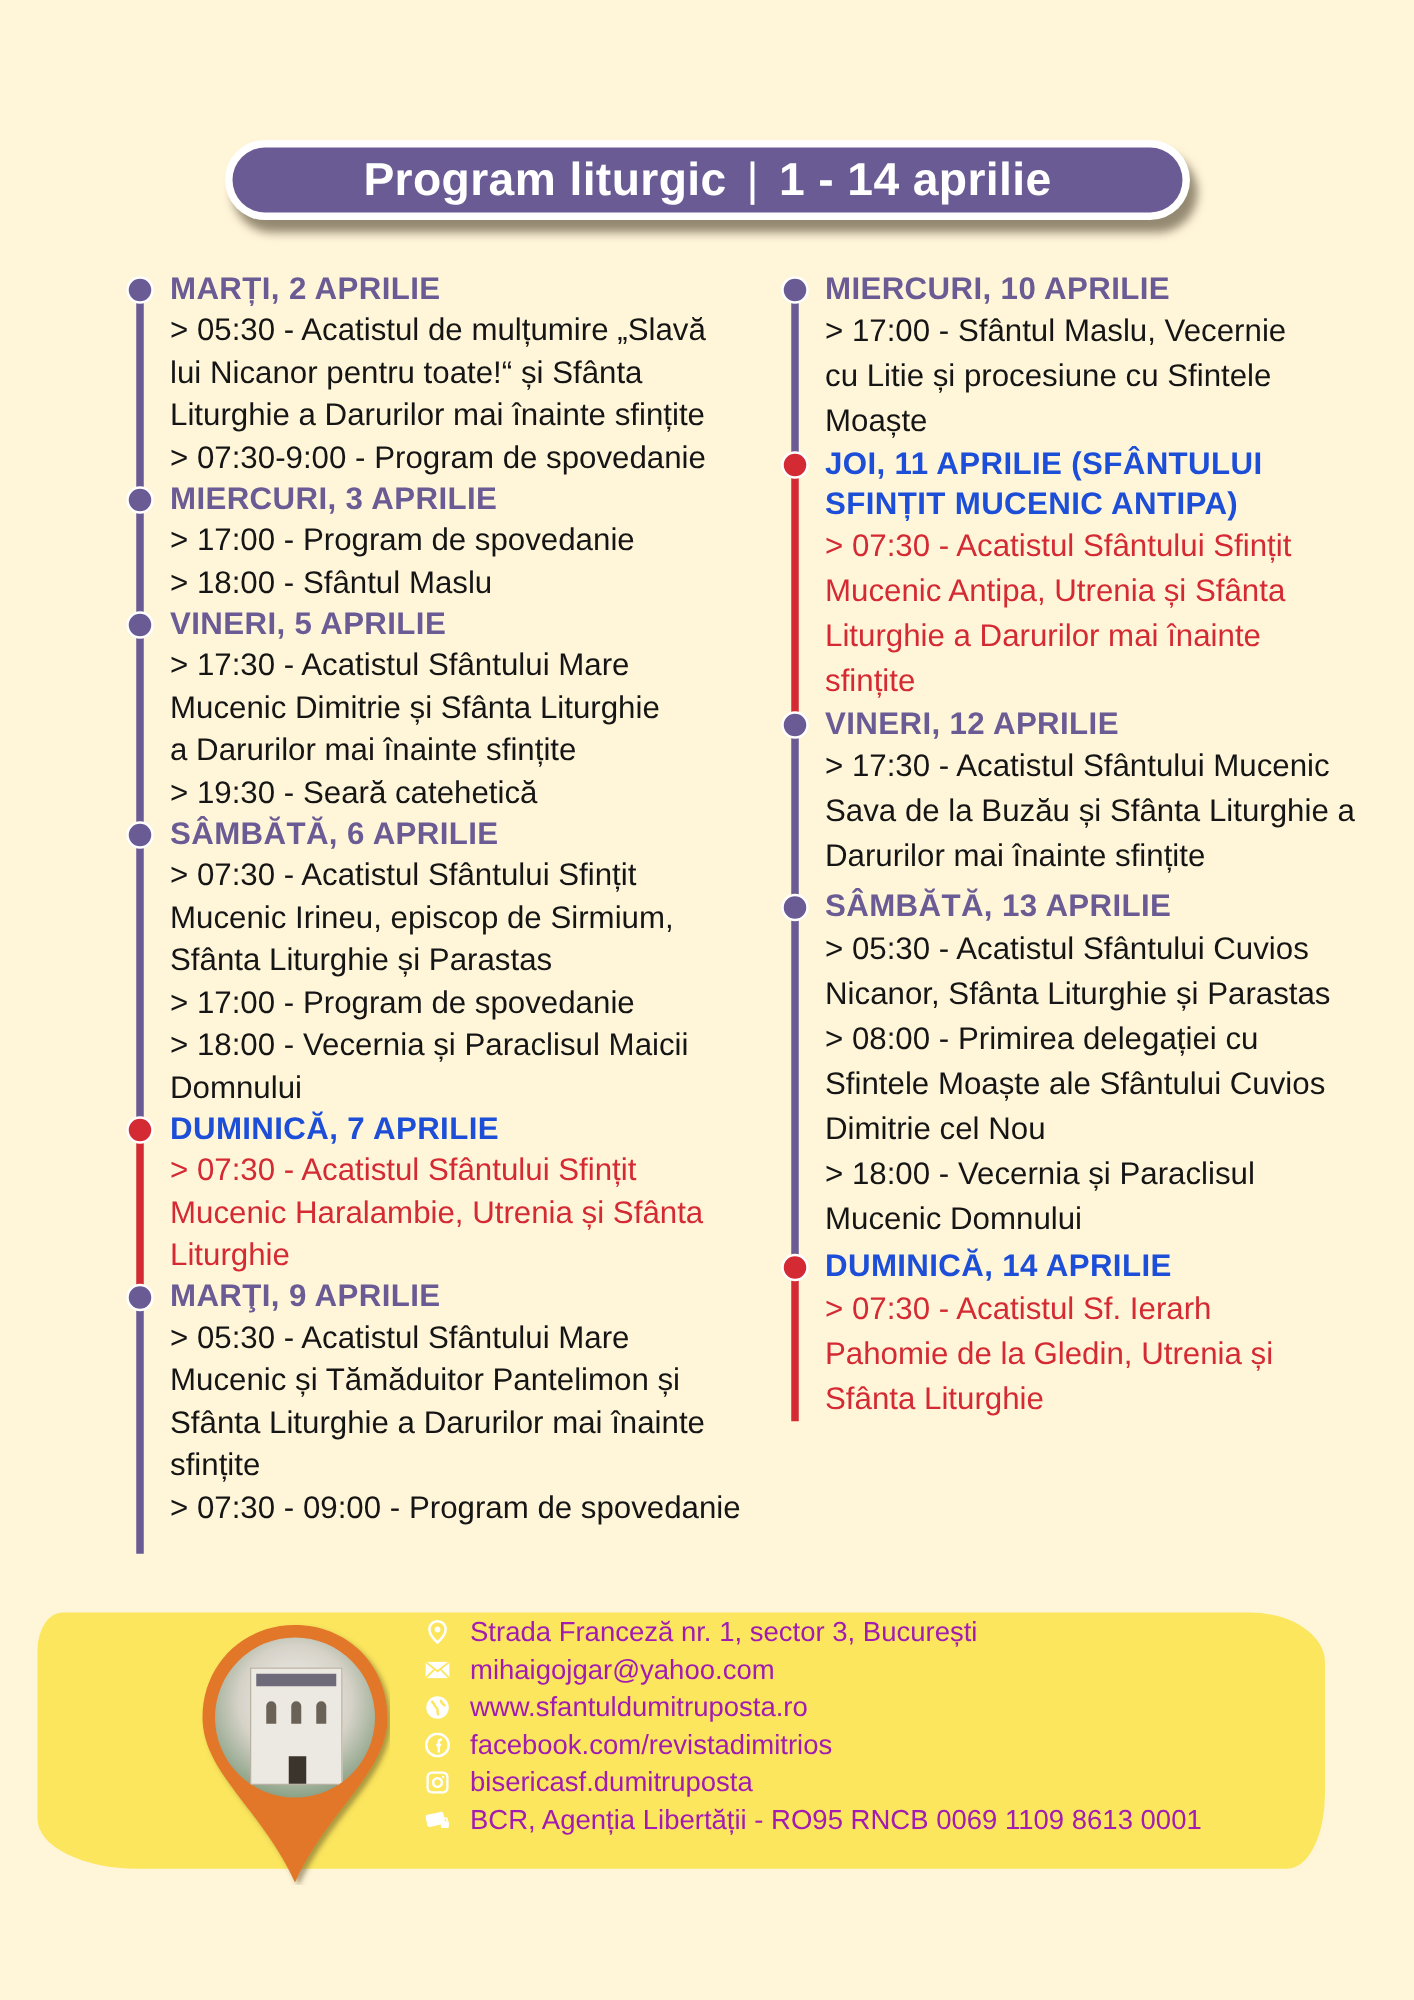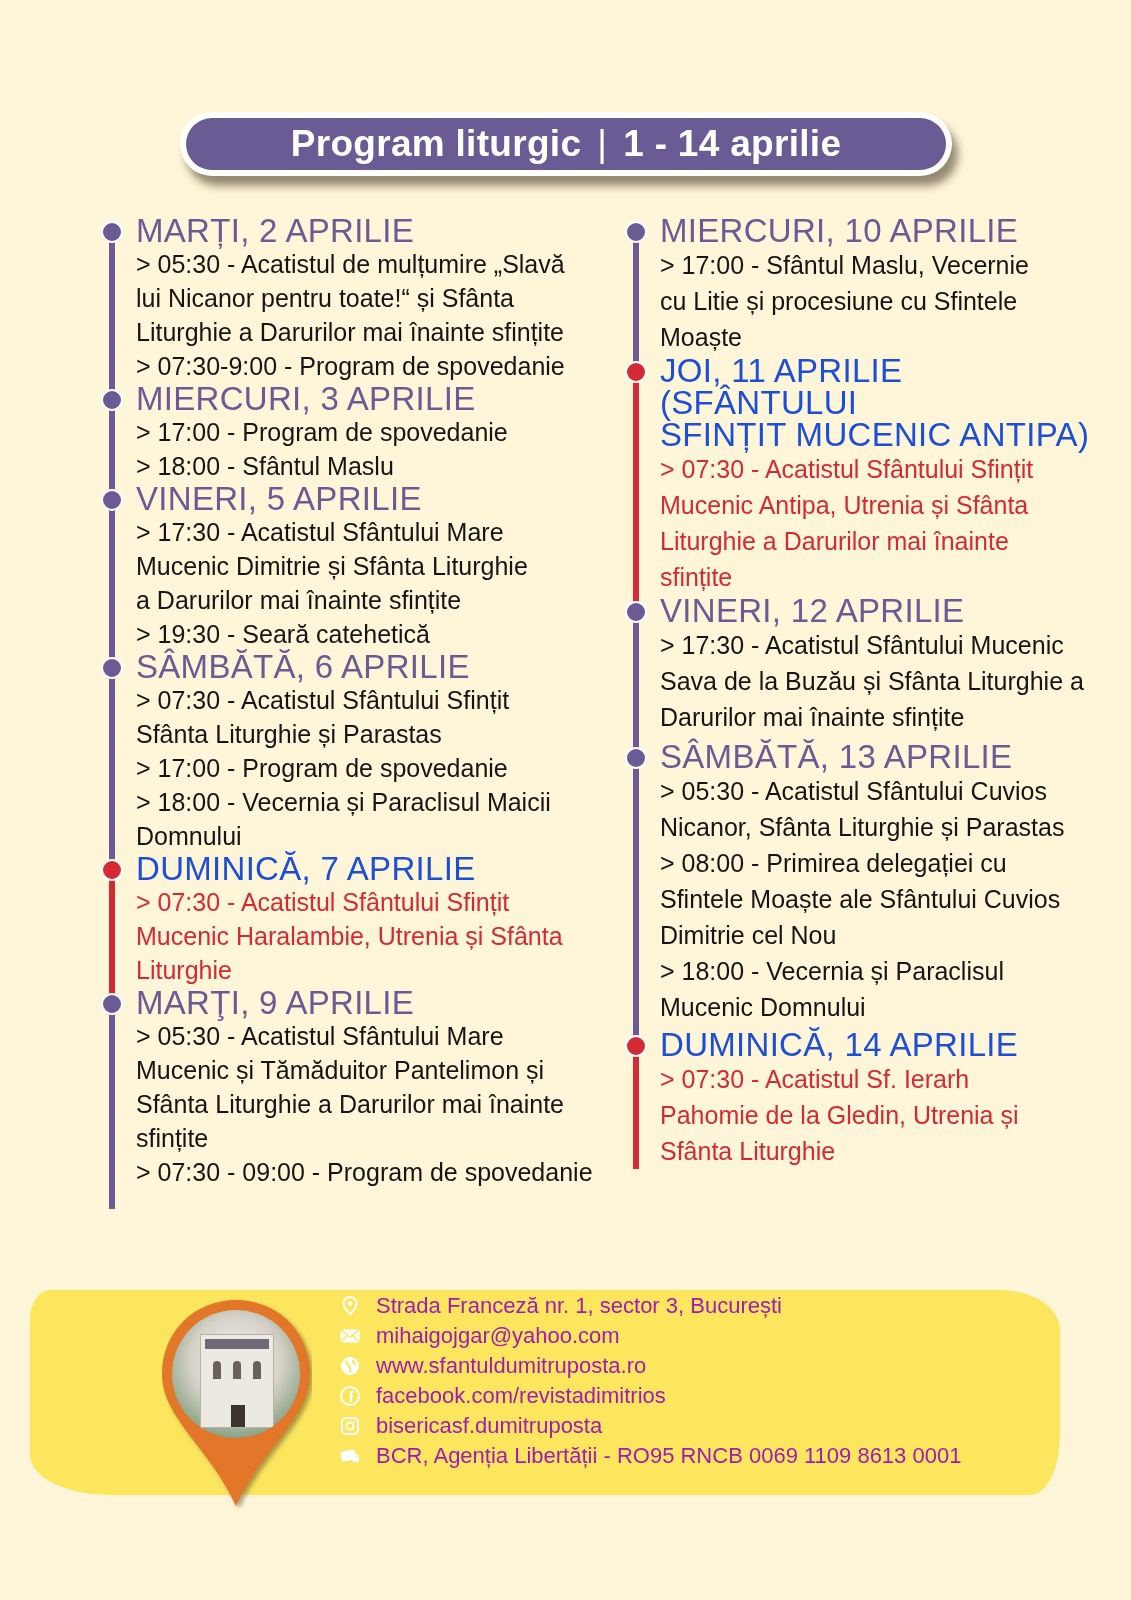--- a/index.html
+++ b/index.html
@@ -43,21 +43,21 @@
     position: absolute; left: -3px; top: 6px;
     width: 18px; height: 18px; border-radius: 50%;
     background: #6a5b95; border: 2px solid #fff;
     box-sizing: content-box;
     z-index: 2;
   }
   .entry.red .line { background: #d42a33; }
   .entry.red .dot { background: #d42a33; }
 
   .day {
-    font-weight: normal; color: #6a5b95; font-size: 33px; line-height: 32px;
+    font-weight: bold; color: #6a5b95; font-size: 25px; line-height: 32px;
     letter-spacing: 0.3px;
   }
   .entry.red .day { color: #1d4ed8; }
   .item { font-size: 25px; line-height: 34px; color: #151515; }
   .entry.red .item { color: #d42a33; }
 
   .footer-band {
     position: absolute; left: 0; top: 1280px; width: 1131px; height: 230px;
   }
   .band-bg {
@@ -136,20 +136,21 @@
     <div class="item">&gt; 17:30 - Acatistul Sfântului Mare</div>
     <div class="item">Mucenic Dimitrie și Sfânta Liturghie</div>
     <div class="item">a Darurilor mai înainte sfințite</div>
     <div class="item">&gt; 19:30  - Seară catehetică</div>
   </div>
   <div class="entry">
     <span class="line"></span>
     <span class="dot"></span>
     <div class="day">SÂMBĂTĂ, 6 APRILIE</div>
     <div class="item">&gt; 07:30 - Acatistul Sfântului Sfințit</div>
+    <div class="item">Mucenic Irineu, episcop de Sirmium,</div>
     <div class="item">Sfânta Liturghie și Parastas</div>
     <div class="item">&gt; 17:00 - Program de spovedanie</div>
     <div class="item">&gt; 18:00 - Vecernia și Paraclisul Maicii</div>
     <div class="item">Domnului</div>
   </div>
   <div class="entry red">
     <span class="line"></span>
     <span class="dot"></span>
     <div class="day">DUMINICĂ, 7 APRILIE</div>
     <div class="item">&gt; 07:30 - Acatistul Sfântului Sfințit</div>

